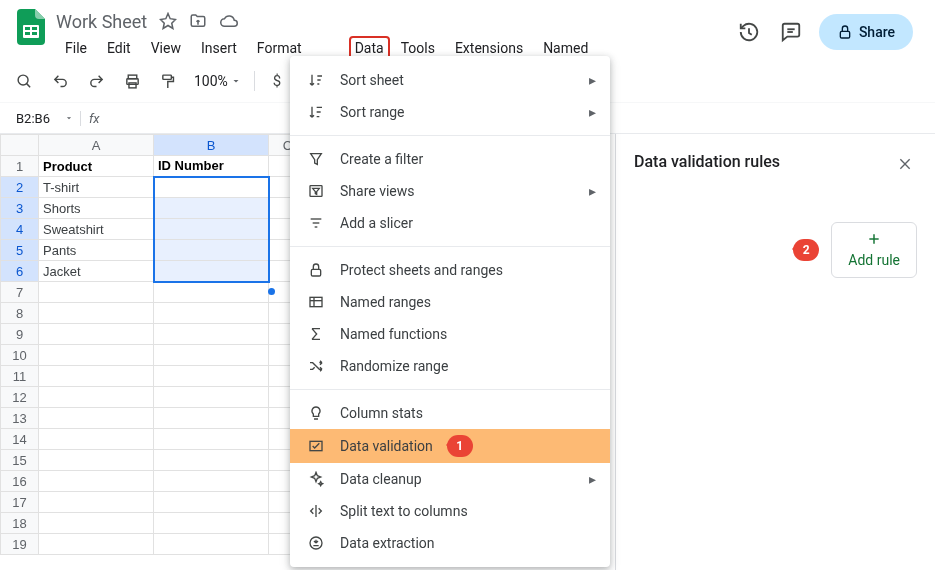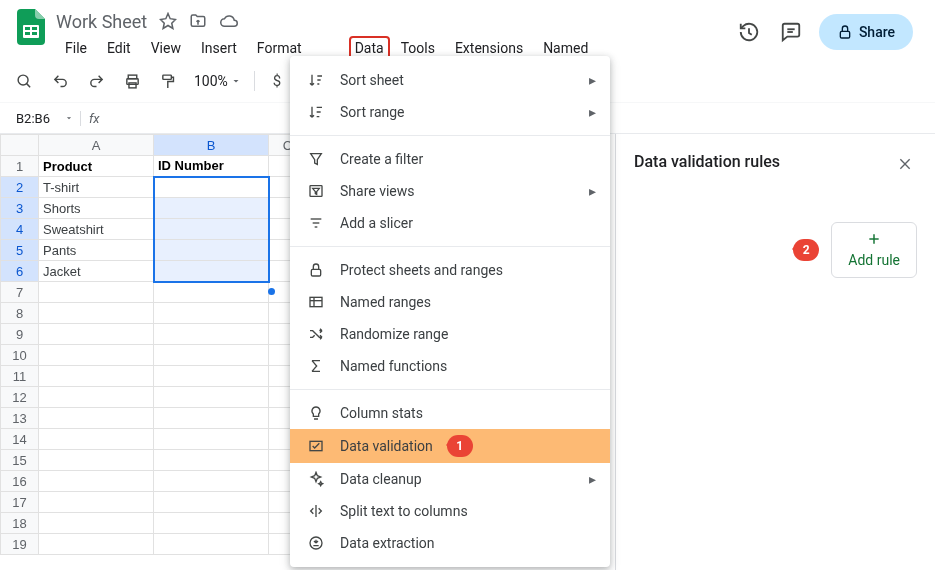--- a/index.html
+++ b/index.html
@@ -420,32 +420,32 @@
             <rect x="3" y="5" width="18" height="14"></rect>
             <line x1="3" y1="10" x2="21" y2="10"></line>
             <line x1="9" y1="5" x2="9" y2="19"></line>
           </svg>
         </span>
       <span>Named ranges</span>
     </div>
     <div class="drop-item">
       <span class="d-icon">
           <svg width="16" height="16" viewBox="0 0 24 24" fill="none" stroke="#444746" stroke-width="2">
+            <path d="M6 4h12M6 20h12M6 4l7 8-7 8"></path>
+          </svg>
+        </span>
+      <span>Named functions</span>
+    </div>
+    <div class="drop-item">
+      <span class="d-icon">
+          <svg width="16" height="16" viewBox="0 0 24 24" fill="none" stroke="#444746" stroke-width="2">
             <path d="M3 7h4l10 10h4m0 0l-3-3m3 3l-3 3M3 17h4l3-3m7-7h4m0 0l-3-3m3 3l-3 3"></path>
           </svg>
         </span>
       <span>Randomize range</span>
-    </div>
-    <div class="drop-item">
-      <span class="d-icon">
-          <svg width="16" height="16" viewBox="0 0 24 24" fill="none" stroke="#444746" stroke-width="2">
-            <path d="M6 4h12M6 20h12M6 4l7 8-7 8"></path>
-          </svg>
-        </span>
-      <span>Named functions</span>
     </div>
     <div class="drop-sep"></div>
     <div class="drop-item">
       <span class="d-icon">
           <svg width="16" height="16" viewBox="0 0 24 24" fill="none" stroke="#444746" stroke-width="2">
             <path d="M9 21h6M10 17h4M12 3a6 6 0 0 0-4 10.5V17h8v-3.5A6 6 0 0 0 12 3z"></path>
           </svg>
         </span>
       <span>Column stats</span>
     </div>

